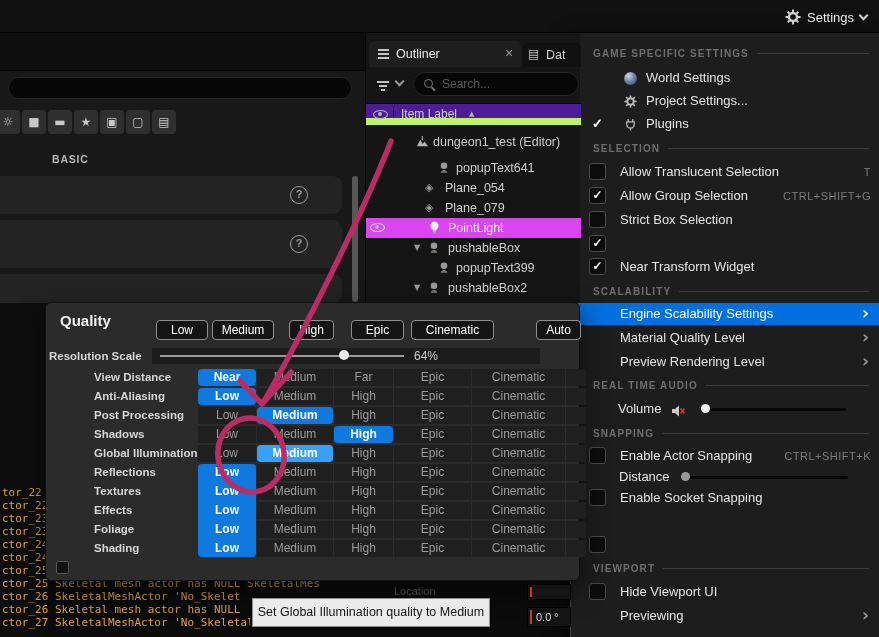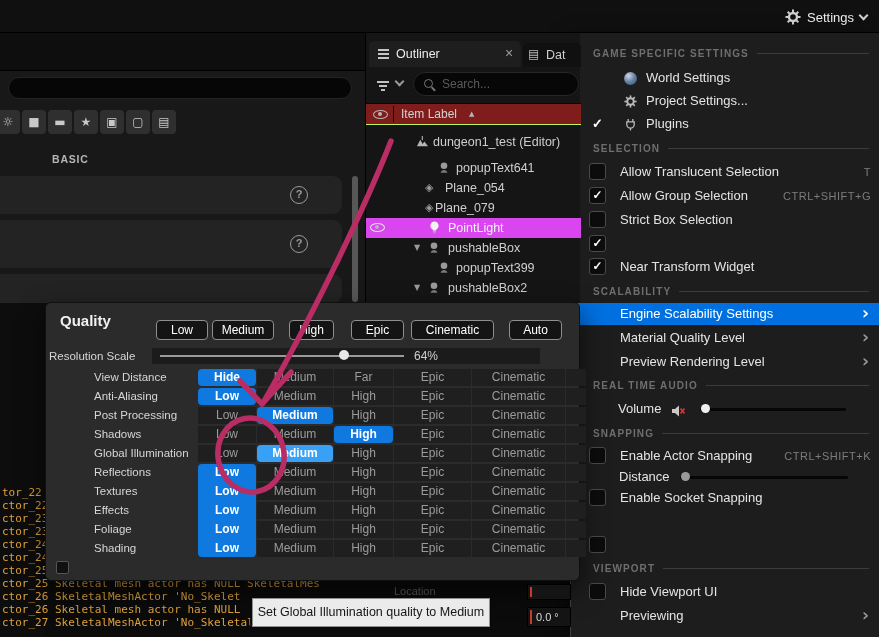--- a/index.html
+++ b/index.html
@@ -32,33 +32,33 @@
   .funnel{display:inline-block;width:12px;height:2px;background:#c2c2c2;position:relative}
   .funnel::before{content:"";position:absolute;top:4px;left:2px;width:8px;height:2px;background:#c2c2c2}
   .funnel::after{content:"";position:absolute;top:8px;left:4px;width:4px;height:2px;background:#c2c2c2}
   .eyeic{display:inline-block;width:15px;height:9px;border:1.5px solid #b5b5b5;border-radius:50%;position:relative}
   .eyeic::after{content:"";position:absolute;left:4px;top:1px;width:4px;height:4px;border-radius:50%;background:#b5b5b5}
   #osearch{position:absolute;left:47px;top:39px;width:166px;height:24px;border-radius:12px;background:#070707;border:1px solid #262626}
   #osearch input{position:absolute;left:28px;top:1px;width:130px;height:20px;background:transparent;border:0;outline:none;color:#bbb;font-size:12px;font-family:"Liberation Sans",sans-serif}
   #osearch input::placeholder{color:#5a5a5a}
   .mag{position:absolute;left:10px;top:6px;width:9px;height:9px;border:1.5px solid #777;border-radius:50%}
   .mag::after{content:"";position:absolute;width:5px;height:1.5px;background:#777;transform:rotate(45deg);right:-4px;bottom:-2px}
-  #ohead{position:absolute;left:0;top:70px;width:215px;height:22px;background:#7f1d1d;border-top:1px solid #090909;border-bottom:1px solid #bef264}
+  #ohead{position:absolute;left:0;top:70px;width:215px;height:22px;background:#4c1d95;border-top:1px solid #090909;border-bottom:7px solid #bef264}
   .orow{position:absolute;left:0;width:215px;height:20px;line-height:20px;white-space:nowrap}
   .orow.sel{background:#d946ef;color:#f2f2f2}
   .oi{position:absolute;top:3px}
   .otext{position:absolute;top:0}
   .expander{position:absolute;top:0;font-size:8px;color:#9a9a9a;line-height:20px;font-family:"DejaVu Sans",sans-serif}
 
   
   #qpanel{position:absolute;left:45px;top:302px;width:535px;height:279px;background:#2b2b2b;border:1px solid #101010;border-radius:6px;box-shadow:0 10px 26px rgba(0,0,0,.6)}
   #qtitle{position:absolute;left:14px;top:9px;font-size:15px;font-weight:bold;color:#f0f0f0}
   .qbtn{position:absolute;top:17px;height:20px;line-height:18px;border:1px solid #8f8f8f;border-radius:4px;background:#141414;color:#fff;font-size:12px;text-align:center}
   .qr{position:absolute;left:46px;width:494px;height:17px}
-  .ql{position:absolute;left:2px;width:102px;line-height:17px;font-weight:normal;font-size:11.5px;color:#d6d6d6;white-space:nowrap}
+  .ql{position:absolute;left:2px;width:102px;line-height:17px;font-weight:bold;font-size:11.5px;color:#d6d6d6;white-space:nowrap}
   .qc{position:absolute;top:0;height:17px;background:#1f1f1f;color:#9b9b9b;font-size:12px;text-align:center;line-height:17px}
   .c0{left:106px;width:58px}.c1{left:165px;width:76px}.c2{left:242px;width:59px}
   .c3{left:302px;width:77px}.c4{left:380px;width:93px}.cf{left:474px;width:20px}
   .sel2{background:#0f79e0;border-radius:4px;color:#fff;font-weight:bold}
   .lite{background:#39a0f7}
   .mt{border-radius:4px 4px 0 0;height:19px}
   .mm{border-radius:0;height:19px}
   .mb{border-radius:0 0 4px 4px}
   #resstrip{position:absolute;left:106px;top:45px;width:388px;height:16px;background:#1b1b1b}
   #restrack{position:absolute;left:114px;top:52px;width:244px;height:2px;background:#9a9a9a}
@@ -198,21 +198,21 @@
           <path d="M2.6 11.2c.5-1.9 1.8-2.8 3.4-2.8s2.9.9 3.4 2.8z" fill="#7a7a7a"></path>
         </svg>
       <span class="otext" style="left:90px">popupText641</span>
     </div>
     <div class="orow" style="top:145px">
       <span class="oi" style="left:59px;top:0;line-height:20px;font-size:11px;color:#9a9a9a;font-family:'DejaVu Sans',sans-serif">◈</span>
       <span class="otext" style="left:79px">Plane_054</span>
     </div>
     <div class="orow" style="top:165px">
       <span class="oi" style="left:59px;top:0;line-height:20px;font-size:11px;color:#9a9a9a;font-family:'DejaVu Sans',sans-serif">◈</span>
-      <span class="otext" style="left:69px">Plane_079</span>
+      <span class="otext" style="left:79px">Plane_079</span>
     </div>
     <div class="orow sel" style="top:185px">
       <span class="eyeic" style="position:absolute;left:4px;top:5px;border-color:#e8e8e8"></span>
       <svg class="oi" style="left:63px" width="11" height="14" viewBox="0 0 12 14">
           <path fill="#f3f3f3" d="M6 0a4.5 4.5 0 00-2.5 8.2c.5.4.8 1 .8 1.6h3.4c0-.6.3-1.2.8-1.6A4.5 4.5 0 006 0z"></path>
           <rect x="4.2" y="10.6" width="3.6" height="1.2" rx=".4" fill="#bbb"></rect>
           <rect x="4.7" y="12.3" width="2.6" height="1" rx=".4" fill="#999"></rect>
         </svg>
       <span class="otext" style="left:82px">PointLight</span>
     </div>
@@ -255,31 +255,31 @@
     <div>ctor_27 SkeletalMeshActor 'No_SkeletalMesh' casts</div>
   </div>
 
   <div id="qpanel" class="zmid">
     <div id="qtitle">Quality</div>
     <div class="qbtn" style="left:110px;width:52px">Low</div>
     <div class="qbtn" style="left:166px;width:62px">Medium</div>
     <div class="qbtn" style="left:243px;width:45px">High</div>
     <div class="qbtn" style="left:305px;width:53px">Epic</div>
     <div class="qbtn" style="left:365px;width:83px">Cinematic</div>
-    <div class="qbtn" style="left:463px;width:53px">Auto</div>
+    <div class="qbtn" style="left:490px;width:45px">Auto</div>
 
     <div class="ql" style="top:45px;left:3px;width:110px;line-height:16px">Resolution Scale</div>
     <div id="resstrip"></div>
     <div id="restrack"></div>
     <div id="resknob"></div>
     <div style="position:absolute;left:368px;top:45px;line-height:16px;font-size:12px;color:#cfcfcf">64%</div>
 
     <div class="qr" style="top:66px">
       <span class="ql">View Distance</span>
-      <span class="qc c0 sel2">Hide</span>
+      <span class="qc c0 sel2">Near</span>
       <span class="qc c1">Medium</span>
       <span class="qc c2">Far</span>
       <span class="qc c3">Epic</span>
       <span class="qc c4">Cinematic</span>
       <span class="qc cf"></span>
     </div>
     <div class="qr" style="top:85px">
       <span class="ql">Anti-Aliasing</span>
       <span class="qc c0 sel2">Low</span>
       <span class="qc c1">Medium</span>

